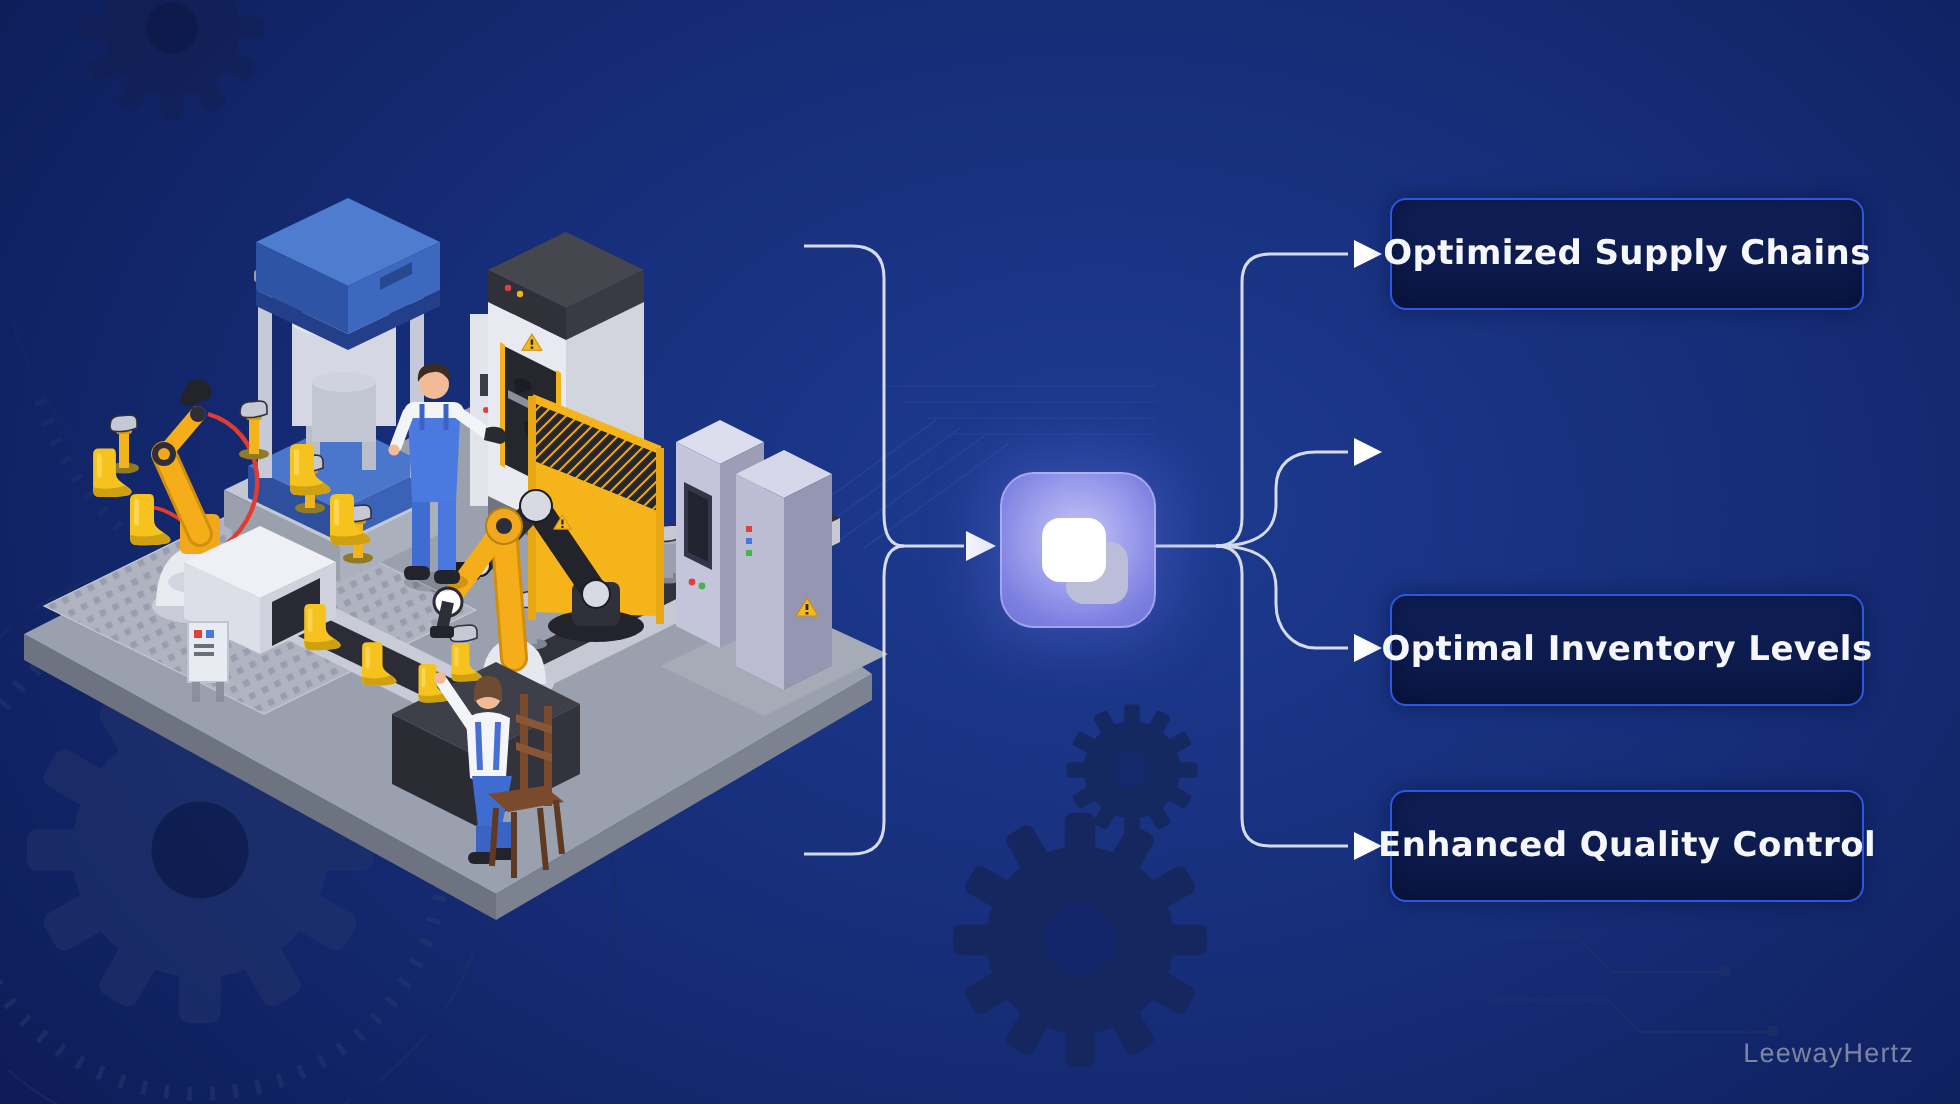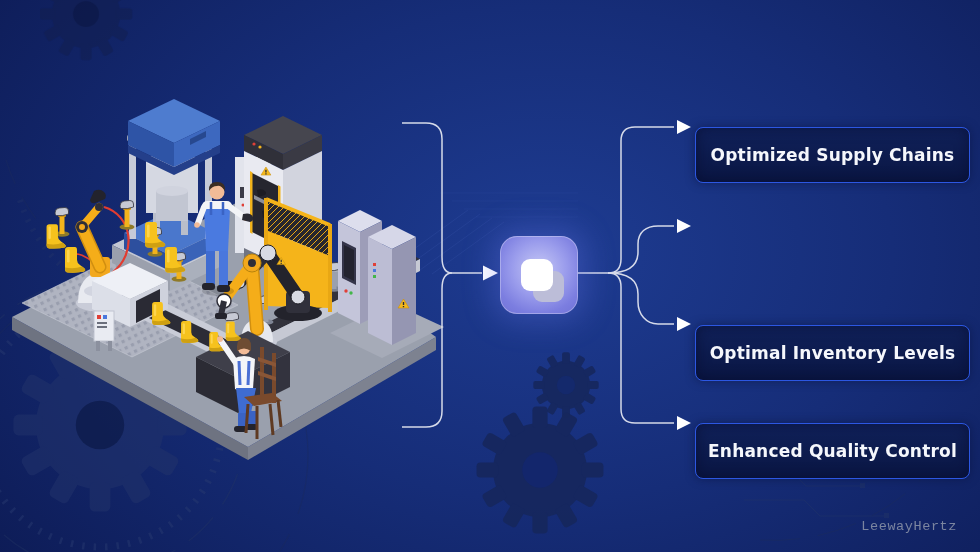--- a/index.html
+++ b/index.html
@@ -7,42 +7,41 @@
     position:relative;width:980px;height:552px;overflow:hidden;
     background:
       radial-gradient(125% 160% at 56% 46%, #1e3c92 0%, #162d78 28%, #0d1b55 58%, #070f36 84%, #05091f 100%);
     font-family:"DejaVu Sans","Liberation Sans",sans-serif;
   }
   svg{position:absolute;left:0;top:0;}
   .bg-layer{width:980px;height:552px;}
   .illus{left:0;top:95px;width:445px;height:390px;}
   .connectors{width:980px;height:552px;}
   .outcome-box{
-    position:absolute;left:695px;width:275px;height:56px;box-sizing:border-box;
+    position:absolute;left:695px;width:237px;height:56px;box-sizing:border-box;
     border:1.5px solid #2c57e2;border-radius:8px;
     background:linear-gradient(180deg,#10215a 0%,#0a1643 100%);
     display:flex;align-items:center;justify-content:center;
     box-shadow:0 0 10px rgba(10,18,60,.55), inset 0 0 14px rgba(6,12,45,.6);
-    margin-top:28px;
   }
   .outcome-box span{
     color:#f5f7fc;font-size:17px;font-weight:600;letter-spacing:.2px;white-space:nowrap;
   }
   .b1{top:99px}.b2{top:198px}.b3{top:297px}.b4{top:395px}
   .hub{
     position:absolute;left:500px;top:236px;width:78px;height:78px;border-radius:17px;
     background:radial-gradient(circle at 50% 42%, #c6c8f5 0%, #9a9cec 45%, #7c7ee0 75%, #7072d6 100%);
     box-shadow:0 0 30px 8px rgba(110,122,240,.30), inset 0 0 0 1px rgba(255,255,255,.30);
   }
   .hub .sq{position:absolute;border-radius:9px;}
   .hub .sq.back{left:33px;top:35px;width:31px;height:31px;background:#bcbdd8;}
   .hub .sq.front{left:21px;top:23px;width:32px;height:32px;background:#ffffff;}
   .watermark{
     position:absolute;right:23px;bottom:18px;
-    font-family:Liberation Mono, monospace;
+    font-family:Liberation Sans, sans-serif;
     font-size:13.5px;color:#7b85a0;letter-spacing:.6px;
   }
 </style>
 </head>
 <body>
 
 <div class="stage">
 
   <svg class="bg-layer" viewBox="0 0 980 552" aria-hidden="true">
     <defs>

